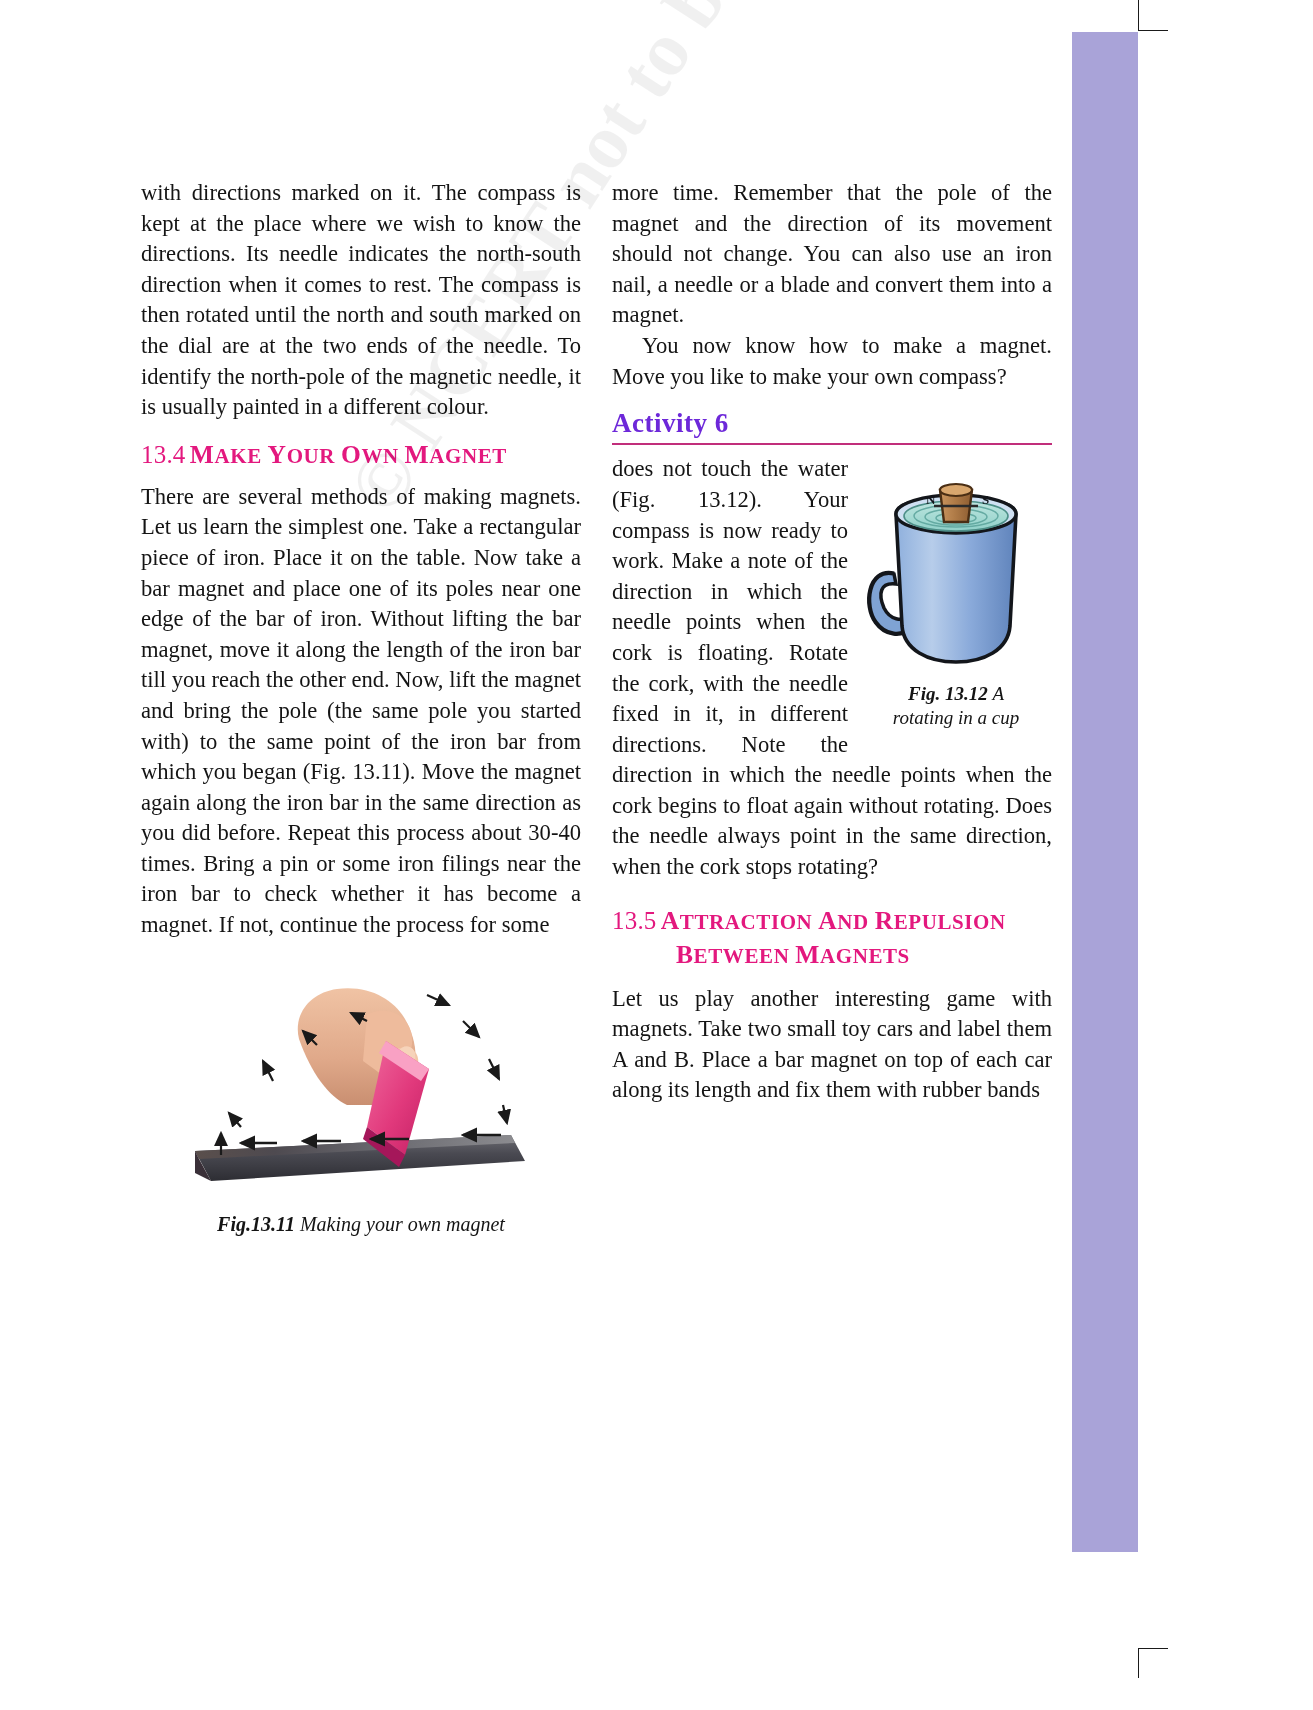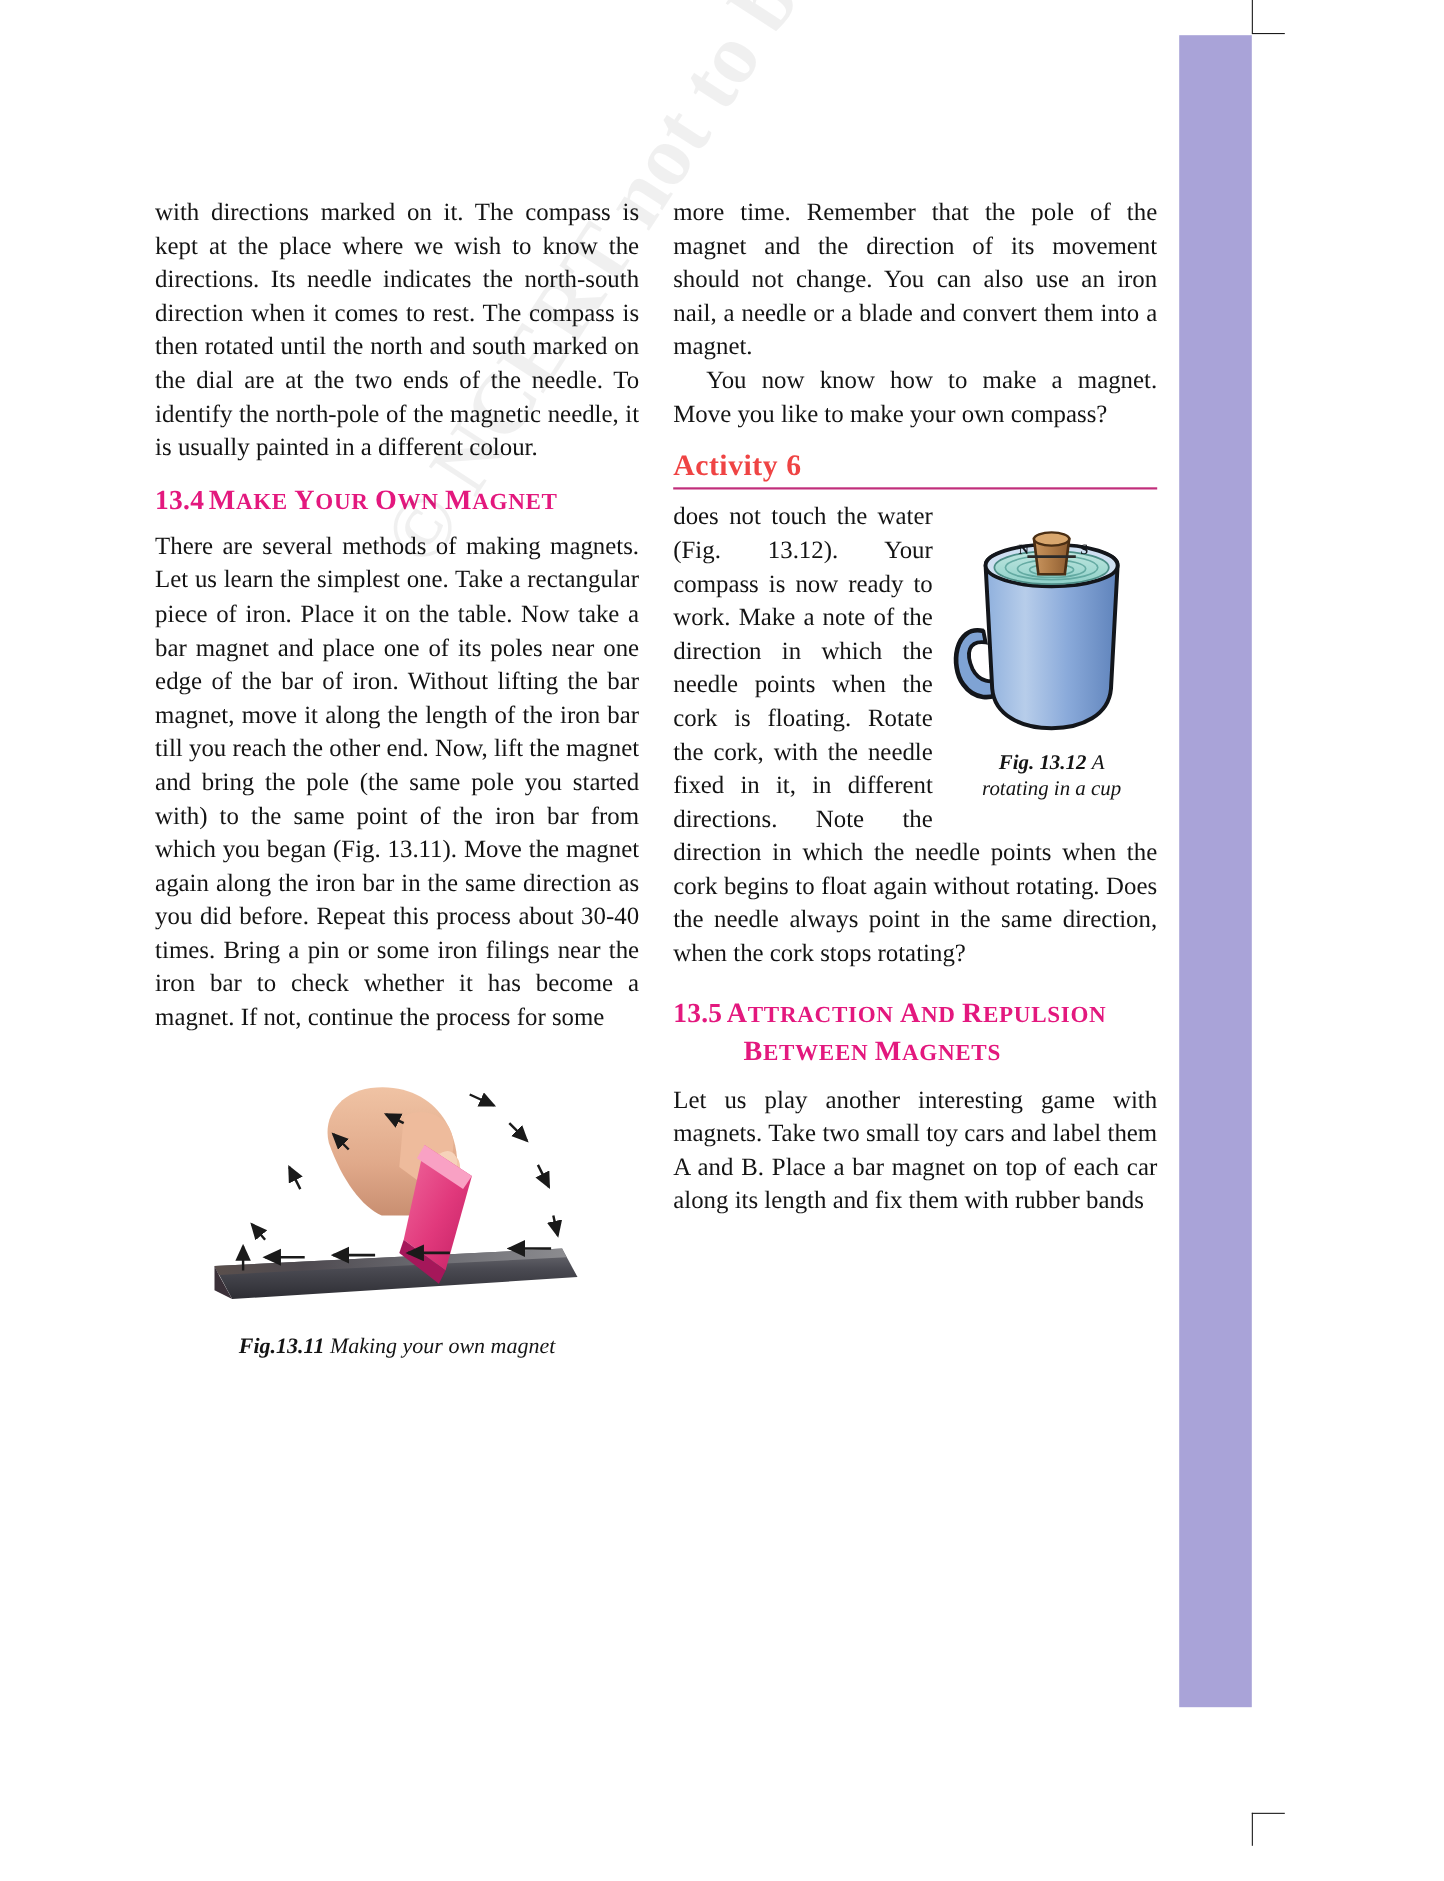--- a/index.html
+++ b/index.html
@@ -65,21 +65,21 @@
 
   
   .sec-head {
     color: #e3187e;
     font-weight: bold;
     font-family: "Liberation Serif", serif;
     letter-spacing: 0.2px;
   }
   .sec-num {
     font-size: 25px;
-    font-weight: bold;
+    font-weight: normal;
   }
   .sec-title {
     font-size: 21px;
     font-variant: small-caps;
     font-weight: bold;
     letter-spacing: 0.6px;
   }
   .sec-title .cap { font-size: 25.5px; }
 
   .sec-13-4 {
@@ -94,21 +94,21 @@
     display: block;
     padding-left: 64px;
   }
 
   
   .activity-wrap { margin: 16px 0 6px 0; }
   .activity-title {
     font-family: "Liberation Serif", serif;
     font-weight: bold;
     font-size: 27px;
-    color: #ef4444;
+    color: #6d28d9;
     letter-spacing: 0.5px;
     margin-bottom: 4px;
   }
   .activity-rule {
     height: 2.2px;
     background: #c12e7b;
     width: 100%;
     margin-bottom: 9px;
   }
 

